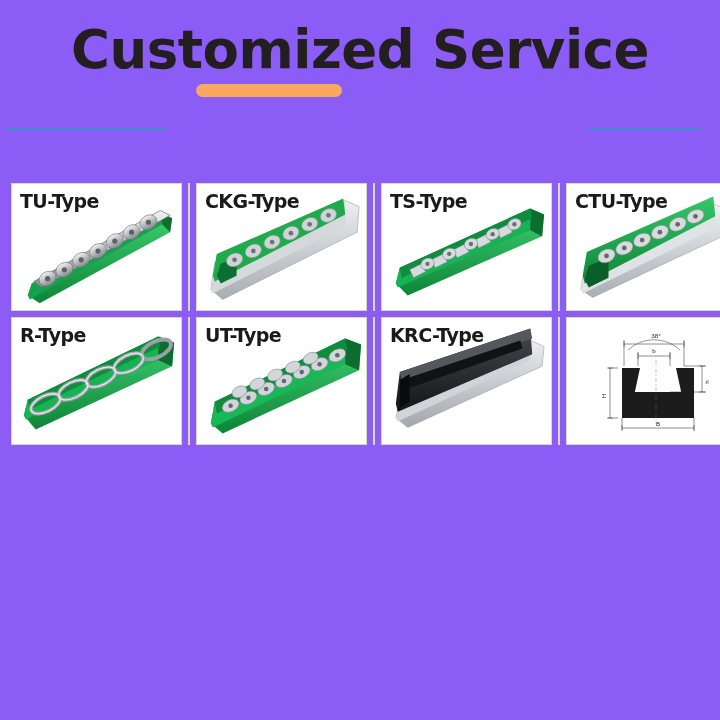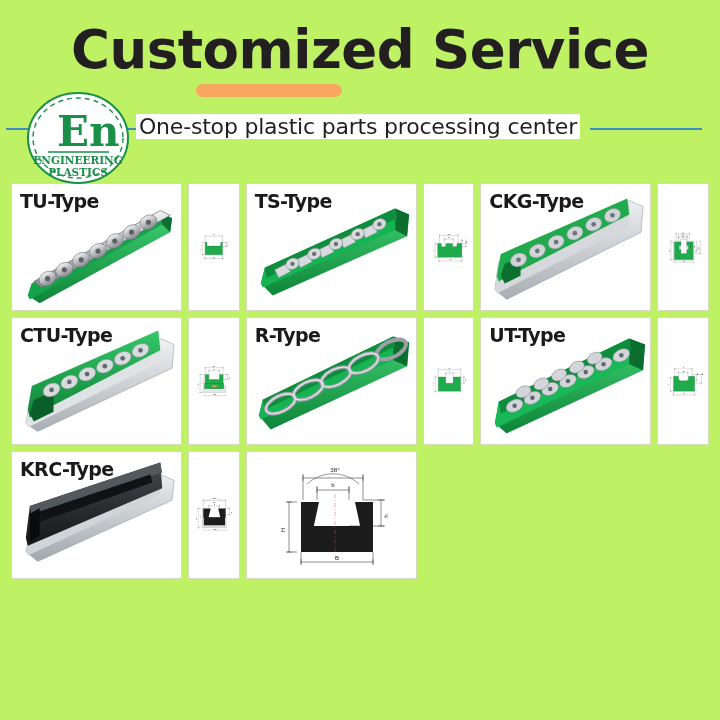--- a/index.html
+++ b/index.html
@@ -2,21 +2,21 @@
 <html><head>
 <meta charset="utf-8">
 <style>
   * { box-sizing: border-box; margin: 0; padding: 0; }
   html, body {
     width: 720px; height: 720px;
     background: #ffffff;
     font-family: "Liberation Sans", sans-serif;
     overflow: hidden;
   }
-  .page { position: relative; width: 720px; height: 720px; background:#bef264; }
+  .page { position: relative; width: 720px; height: 720px; background:#8b5cf6; }
 
   
   .header { position: relative; height: 180px; }
   .title-wrap {
     position: absolute; left: 0; right: 0; top: 22px;
     text-align: center;
   }
   .title {
     display: inline-block; position: relative;
     font-family: "DejaVu Sans", sans-serif;
@@ -60,21 +60,21 @@
     background: #fff;
     padding: 0 3px;
   }
 
   
   .grid {
     position: absolute;
     left: 8px; top: 180px;
     width: 704px; height: 532px;
     display: grid;
-    grid-template-columns: 1fr 1fr 1fr;
+    grid-template-columns: 1fr 1fr 1fr 1fr;
     grid-template-rows: repeat(4, 1fr);
     gap: 0px;
   }
   .cell {
     display: grid;
     grid-template-columns: 171px 1fr;
     gap: 6px;
     padding: 3px;
   }
   .panel {
@@ -108,34 +108,21 @@
   <div class="header">
 
     <div class="rule rule-left"></div>
     <div class="rule rule-right"></div>
 
     <div class="title-wrap">
       <span class="title-highlight"></span>
       <span class="title">Customized Service</span>
     </div>
 
-    <div class="logo">
-      <svg viewBox="0 0 110 93" width="110" height="93">
-        <ellipse cx="55" cy="46" rx="50" ry="45" fill="#fff" stroke="#1a8f4a" stroke-width="2"></ellipse>
-        <ellipse cx="55" cy="46" rx="45" ry="40" fill="none" stroke="#1a8f4a" stroke-width="1.4" stroke-dasharray="5 4"></ellipse>
-        <g fill="#1a8f4a" font-family="DejaVu Serif, serif">
-          <text x="34" y="54" font-size="42" font-weight="bold">En</text>
-        </g>
-        <line x1="25" y1="60" x2="86" y2="60" stroke="#1a8f4a" stroke-width="1.3"></line>
-        <text x="55" y="72" font-size="10.5" font-weight="bold" fill="#1a8f4a" font-family="DejaVu Serif, serif" text-anchor="middle">ENGINEERING</text>
-        <text x="55" y="84" font-size="10.5" font-weight="bold" fill="#1a8f4a" font-family="DejaVu Serif, serif" text-anchor="middle">PLASTICS</text>
-      </svg>
-    </div>
-
-    <div class="subtitle">One-stop plastic parts processing center</div>
+
   </div>
 
   <div class="grid">
 
     <div class="cell">
       <div class="panel panel-photo">
         <div class="type-label">TU-Type</div>
         <svg viewBox="0 0 171 126" width="171" height="126">
           <defs>
             <linearGradient id="gTU" x1="0" y1="0" x2="0" y2="1">
@@ -185,20 +172,84 @@
             <path d="M52,48 L40,48 M52,88 L40,88"></path>
             <path d="M52,88 L52,104 M108,88 L108,104"></path>
             <path d="M108,48 L124,48 M108,62 L124,62"></path>
           </g>
           <path d="M52,48 L58,48 L58,60 L102,60 L102,48 L108,48 L108,88 L52,88 Z" fill="#1faa4c" stroke="#0a6b2c" stroke-width="0.8"></path>
           <line x1="80" y1="22" x2="80" y2="94" stroke="#b05a5a" stroke-width="0.5" stroke-dasharray="5 2 1 2"></line>
           <text class="dimtxt" x="80" y="25" text-anchor="middle">b</text>
           <text class="dimtxt" x="40" y="74" text-anchor="middle" transform="rotate(-90 40 74)">H</text>
           <text class="dimtxt" x="80" y="98" text-anchor="middle">B</text>
           <text class="dimtxt" x="127" y="57" text-anchor="middle" transform="rotate(-90 127 57)">h</text>
+        </svg>
+      </div>
+    </div>
+
+    <div class="cell">
+      <div class="panel panel-photo">
+        <div class="type-label">CKG-Type</div>
+        <svg viewBox="0 0 171 126" width="171" height="126">
+          <defs>
+            <linearGradient id="aCK" x1="0" y1="0" x2="0" y2="1">
+              <stop offset="0" stop-color="#eceef0"></stop>
+                <stop offset="1" stop-color="#a9aeb3"></stop>
+            </linearGradient>
+          </defs>
+          <polygon points="14,106 18,78 150,16 164,22 162,48 26,116" fill="url(#aCK)" stroke="#9aa0a6" stroke-width="0.6"></polygon>
+          <polygon points="14,106 18,78 150,16 150,42 16,110" fill="#d5d9dc"></polygon>
+          <polygon points="16,92 20,70 148,14 150,30 18,98" fill="#1faa4c"></polygon>
+          <polygon points="20,92 24,80 40,74 40,92 24,100" fill="#0c6f2f"></polygon>
+          <g fill="#cfd4d8" stroke="#8d9298" stroke-width="0.6">
+            <ellipse cx="38" cy="76" rx="8.5" ry="6.5" transform="rotate(-25 38 76)"></ellipse>
+            <ellipse cx="57" cy="67" rx="8.5" ry="6.5" transform="rotate(-25 57 67)"></ellipse>
+            <ellipse cx="76" cy="58" rx="8.5" ry="6.5" transform="rotate(-25 76 58)"></ellipse>
+            <ellipse cx="95" cy="49" rx="8.5" ry="6.5" transform="rotate(-25 95 49)"></ellipse>
+            <ellipse cx="114" cy="40" rx="8.5" ry="6.5" transform="rotate(-25 114 40)"></ellipse>
+            <ellipse cx="133" cy="31" rx="8.5" ry="6.5" transform="rotate(-25 133 31)"></ellipse>
+          </g>
+          <g fill="#6f7479">
+            <circle cx="38" cy="76" r="2.4"></circle>
+              <circle cx="57" cy="67" r="2.4"></circle>
+            <circle cx="76" cy="58" r="2.4"></circle>
+              <circle cx="95" cy="49" r="2.4"></circle>
+            <circle cx="114" cy="40" r="2.4"></circle>
+              <circle cx="133" cy="31" r="2.4"></circle>
+          </g>
+        </svg>
+      </div>
+      <div class="panel panel-draw">
+        <svg viewBox="0 0 160 126" width="160" height="126">
+          <g stroke="#333" stroke-width="0.55" fill="none">
+            <path d="M58,20 L102,20 M58,17 L58,23 M102,17 L102,23"></path>
+            <path d="M66,28 L94,28 M66,25 L66,31 M94,25 L94,31"></path>
+            <path d="M64,34 L96,34 M64,31 L64,37 M96,31 L96,37"></path>
+            <path d="M42,44 L42,104 M39,44 L45,44 M39,104 L45,104"></path>
+            <path d="M52,112 L116,112 M52,109 L52,115 M116,109 L116,115"></path>
+            <path d="M112,44 L112,72 M109,44 L115,44 M109,72 L115,72"></path>
+            <path d="M124,44 L124,78 M121,44 L127,44 M121,78 L127,78"></path>
+            <path d="M136,44 L136,84 M133,44 L139,44 M133,84 L139,84"></path>
+            <path d="M58,44 L58,16 M102,44 L102,16"></path>
+            <path d="M66,44 L66,24 M94,44 L94,24"></path>
+            <path d="M50,44 L40,44 M50,104 L40,104"></path>
+            <path d="M92,72 L140,72 M92,78 L128,78 M92,84 L140,84"></path>
+          </g>
+          <path d="M50,44 L116,44 L116,106 L50,106 Z" fill="#dfe3e6" stroke="#9aa0a6" stroke-width="0.8"></path>
+          <path d="M53,47 L74,47 L74,58 L68,58 L68,72 L74,72 L74,82 L92,82 L92,72 L98,72 L98,58 L92,58 L92,47 L113,47 L113,103 L53,103 Z" fill="#1faa4c" stroke="#0a6b2c" stroke-width="0.7"></path>
+          <rect x="74" y="38" width="18" height="46" fill="#fff" stroke="#555" stroke-width="0.6"></rect>
+          <line x1="83" y1="36" x2="83" y2="108" stroke="#b05a5a" stroke-width="0.45" stroke-dasharray="4 2 1 2"></line>
+          <text class="dimtxt" x="80" y="17" text-anchor="middle">g</text>
+          <text class="dimtxt" x="80" y="25" text-anchor="middle">d1</text>
+          <text class="dimtxt" x="80" y="32" text-anchor="middle">d2</text>
+          <text class="dimtxt" x="38" y="76" text-anchor="middle" transform="rotate(-90 38 76)">Hc</text>
+          <text class="dimtxt" x="84" y="110" text-anchor="middle">B</text>
+          <text class="dimtxt" x="107" y="60" text-anchor="middle" transform="rotate(-90 107 60)">h1</text>
+          <text class="dimtxt" x="119" y="62" text-anchor="middle" transform="rotate(-90 119 62)">h2</text>
+          <text class="dimtxt" x="131" y="66" text-anchor="middle" transform="rotate(-90 131 66)">h3</text>
         </svg>
       </div>
     </div>
 
     <div class="cell">
       <div class="panel panel-photo">
         <div class="type-label">TS-Type</div>
         <svg viewBox="0 0 171 126" width="171" height="126">
           <defs>
             <linearGradient id="gTS" x1="0" y1="0" x2="0" y2="1">
@@ -246,84 +297,20 @@
             <path d="M48,96 L48,112 M122,96 L122,112"></path>
             <path d="M110,52 L138,52 M110,62 L138,62 M94,62 L124,62"></path>
           </g>
           <path d="M44,52 L56,52 L56,62 L70,62 L70,52 L92,52 L92,62 L106,62 L106,52 L122,52 L122,96 L44,96 Z" fill="#1faa4c" stroke="#0a6b2c" stroke-width="0.8"></path>
           <text class="dimtxt" x="80" y="23" text-anchor="middle">b2</text>
           <text class="dimtxt" x="80" y="35" text-anchor="middle">b1</text>
           <text class="dimtxt" x="32" y="76" text-anchor="middle" transform="rotate(-90 32 76)">H</text>
           <text class="dimtxt" x="85" y="106" text-anchor="middle">B</text>
           <text class="dimtxt" x="126" y="43" text-anchor="middle" transform="rotate(-90 126 43)">h2</text>
           <text class="dimtxt" x="140" y="47" text-anchor="middle" transform="rotate(-90 140 47)">h1</text>
-        </svg>
-      </div>
-    </div>
-
-    <div class="cell">
-      <div class="panel panel-photo">
-        <div class="type-label">CKG-Type</div>
-        <svg viewBox="0 0 171 126" width="171" height="126">
-          <defs>
-            <linearGradient id="aCK" x1="0" y1="0" x2="0" y2="1">
-              <stop offset="0" stop-color="#eceef0"></stop>
-                <stop offset="1" stop-color="#a9aeb3"></stop>
-            </linearGradient>
-          </defs>
-          <polygon points="14,106 18,78 150,16 164,22 162,48 26,116" fill="url(#aCK)" stroke="#9aa0a6" stroke-width="0.6"></polygon>
-          <polygon points="14,106 18,78 150,16 150,42 16,110" fill="#d5d9dc"></polygon>
-          <polygon points="16,92 20,70 148,14 150,30 18,98" fill="#1faa4c"></polygon>
-          <polygon points="20,92 24,80 40,74 40,92 24,100" fill="#0c6f2f"></polygon>
-          <g fill="#cfd4d8" stroke="#8d9298" stroke-width="0.6">
-            <ellipse cx="38" cy="76" rx="8.5" ry="6.5" transform="rotate(-25 38 76)"></ellipse>
-            <ellipse cx="57" cy="67" rx="8.5" ry="6.5" transform="rotate(-25 57 67)"></ellipse>
-            <ellipse cx="76" cy="58" rx="8.5" ry="6.5" transform="rotate(-25 76 58)"></ellipse>
-            <ellipse cx="95" cy="49" rx="8.5" ry="6.5" transform="rotate(-25 95 49)"></ellipse>
-            <ellipse cx="114" cy="40" rx="8.5" ry="6.5" transform="rotate(-25 114 40)"></ellipse>
-            <ellipse cx="133" cy="31" rx="8.5" ry="6.5" transform="rotate(-25 133 31)"></ellipse>
-          </g>
-          <g fill="#6f7479">
-            <circle cx="38" cy="76" r="2.4"></circle>
-              <circle cx="57" cy="67" r="2.4"></circle>
-            <circle cx="76" cy="58" r="2.4"></circle>
-              <circle cx="95" cy="49" r="2.4"></circle>
-            <circle cx="114" cy="40" r="2.4"></circle>
-              <circle cx="133" cy="31" r="2.4"></circle>
-          </g>
-        </svg>
-      </div>
-      <div class="panel panel-draw">
-        <svg viewBox="0 0 160 126" width="160" height="126">
-          <g stroke="#333" stroke-width="0.55" fill="none">
-            <path d="M58,20 L102,20 M58,17 L58,23 M102,17 L102,23"></path>
-            <path d="M66,28 L94,28 M66,25 L66,31 M94,25 L94,31"></path>
-            <path d="M64,34 L96,34 M64,31 L64,37 M96,31 L96,37"></path>
-            <path d="M42,44 L42,104 M39,44 L45,44 M39,104 L45,104"></path>
-            <path d="M52,112 L116,112 M52,109 L52,115 M116,109 L116,115"></path>
-            <path d="M112,44 L112,72 M109,44 L115,44 M109,72 L115,72"></path>
-            <path d="M124,44 L124,78 M121,44 L127,44 M121,78 L127,78"></path>
-            <path d="M136,44 L136,84 M133,44 L139,44 M133,84 L139,84"></path>
-            <path d="M58,44 L58,16 M102,44 L102,16"></path>
-            <path d="M66,44 L66,24 M94,44 L94,24"></path>
-            <path d="M50,44 L40,44 M50,104 L40,104"></path>
-            <path d="M92,72 L140,72 M92,78 L128,78 M92,84 L140,84"></path>
-          </g>
-          <path d="M50,44 L116,44 L116,106 L50,106 Z" fill="#dfe3e6" stroke="#9aa0a6" stroke-width="0.8"></path>
-          <path d="M53,47 L74,47 L74,58 L68,58 L68,72 L74,72 L74,82 L92,82 L92,72 L98,72 L98,58 L92,58 L92,47 L113,47 L113,103 L53,103 Z" fill="#1faa4c" stroke="#0a6b2c" stroke-width="0.7"></path>
-          <rect x="74" y="38" width="18" height="46" fill="#fff" stroke="#555" stroke-width="0.6"></rect>
-          <line x1="83" y1="36" x2="83" y2="108" stroke="#b05a5a" stroke-width="0.45" stroke-dasharray="4 2 1 2"></line>
-          <text class="dimtxt" x="80" y="17" text-anchor="middle">g</text>
-          <text class="dimtxt" x="80" y="25" text-anchor="middle">d1</text>
-          <text class="dimtxt" x="80" y="32" text-anchor="middle">d2</text>
-          <text class="dimtxt" x="38" y="76" text-anchor="middle" transform="rotate(-90 38 76)">Hc</text>
-          <text class="dimtxt" x="84" y="110" text-anchor="middle">B</text>
-          <text class="dimtxt" x="107" y="60" text-anchor="middle" transform="rotate(-90 107 60)">h1</text>
-          <text class="dimtxt" x="119" y="62" text-anchor="middle" transform="rotate(-90 119 62)">h2</text>
-          <text class="dimtxt" x="131" y="66" text-anchor="middle" transform="rotate(-90 131 66)">h3</text>
         </svg>
       </div>
     </div>
 
     <div class="cell">
       <div class="panel panel-photo">
         <div class="type-label">CTU-Type</div>
         <svg viewBox="0 0 171 126" width="171" height="126">
           <defs>
             <linearGradient id="aCT" x1="0" y1="0" x2="0" y2="1">

